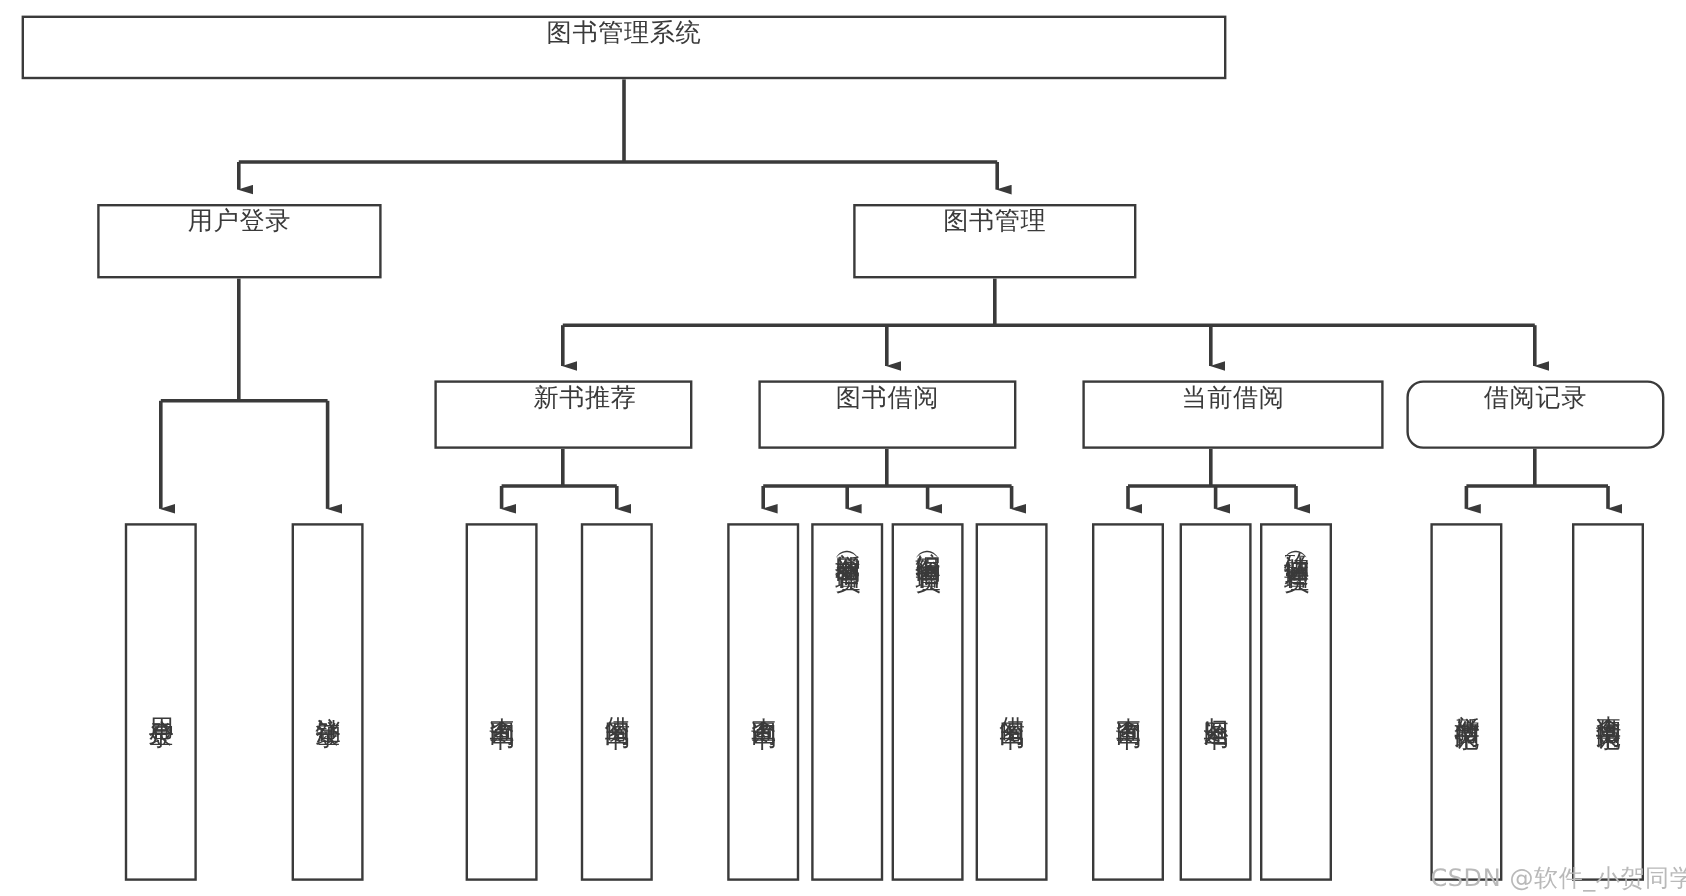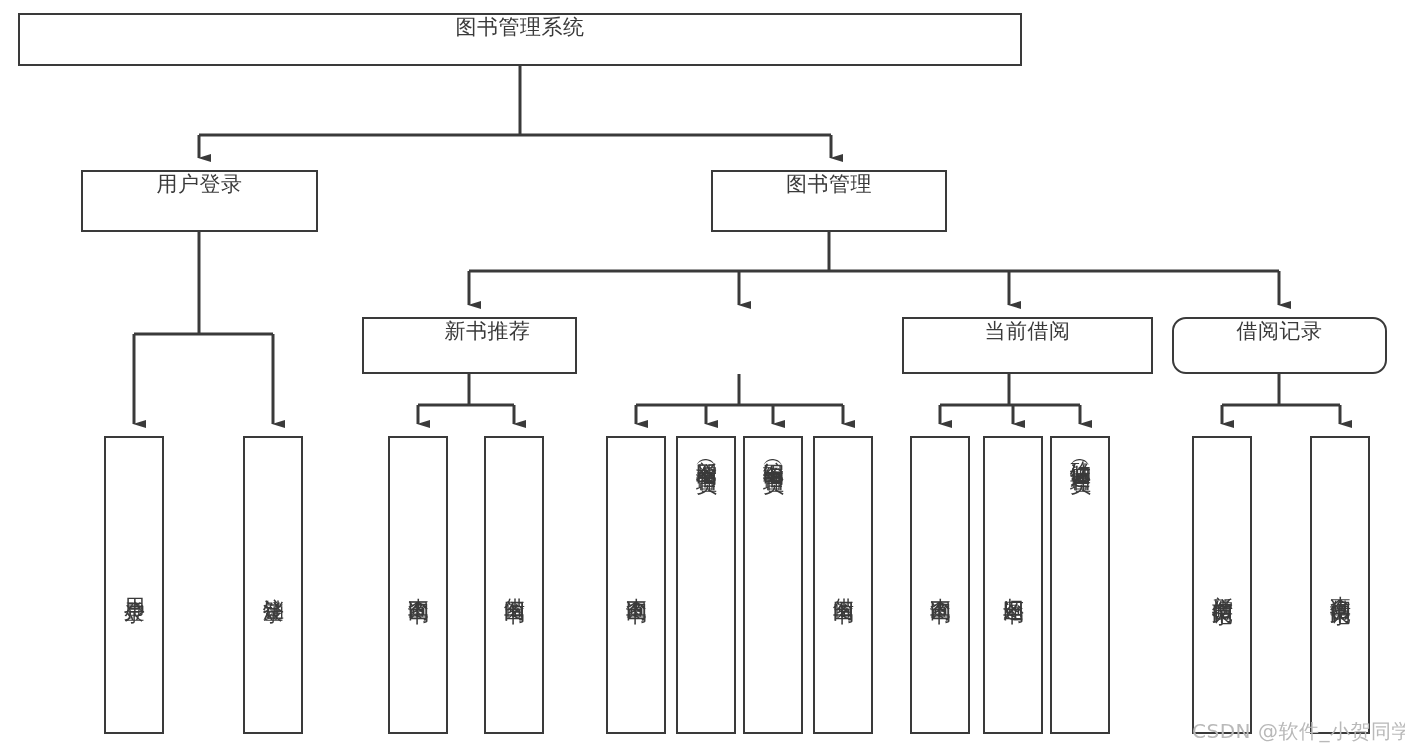--- a/index.html
+++ b/index.html
@@ -129,20 +129,23 @@
   <div class="node" style="left:81px; top:170px; width:237px; height:62px;">
     <span class="label">用户登录</span>
   </div>
   <div class="node" style="left:711px; top:170px; width:236px; height:62px;">
     <span class="label">图书管理</span>
   </div>
 
   <div class="node" style="left:362px; top:317px; width:215px; height:57px;padding-left:36px;">
     <span class="label">新书推荐</span>
   </div>
+  <div class="node" style="left:632px; top:317px; width:215px; height:57px;">
+    <span class="label">图书借阅</span>
+  </div>
   <div class="node" style="left:902px; top:317px; width:251px; height:57px;">
     <span class="label">当前借阅</span>
   </div>
   <div class="node" style="left:1172px; top:317px; width:215px; height:57px;border-radius:14px;">
     <span class="label">借阅记录</span>
   </div>
 
   <div class="node vertical centered" style="left:104px; top:436px; width:60px; height:298px;">
     <span class="label">用户登录</span>
   </div>

